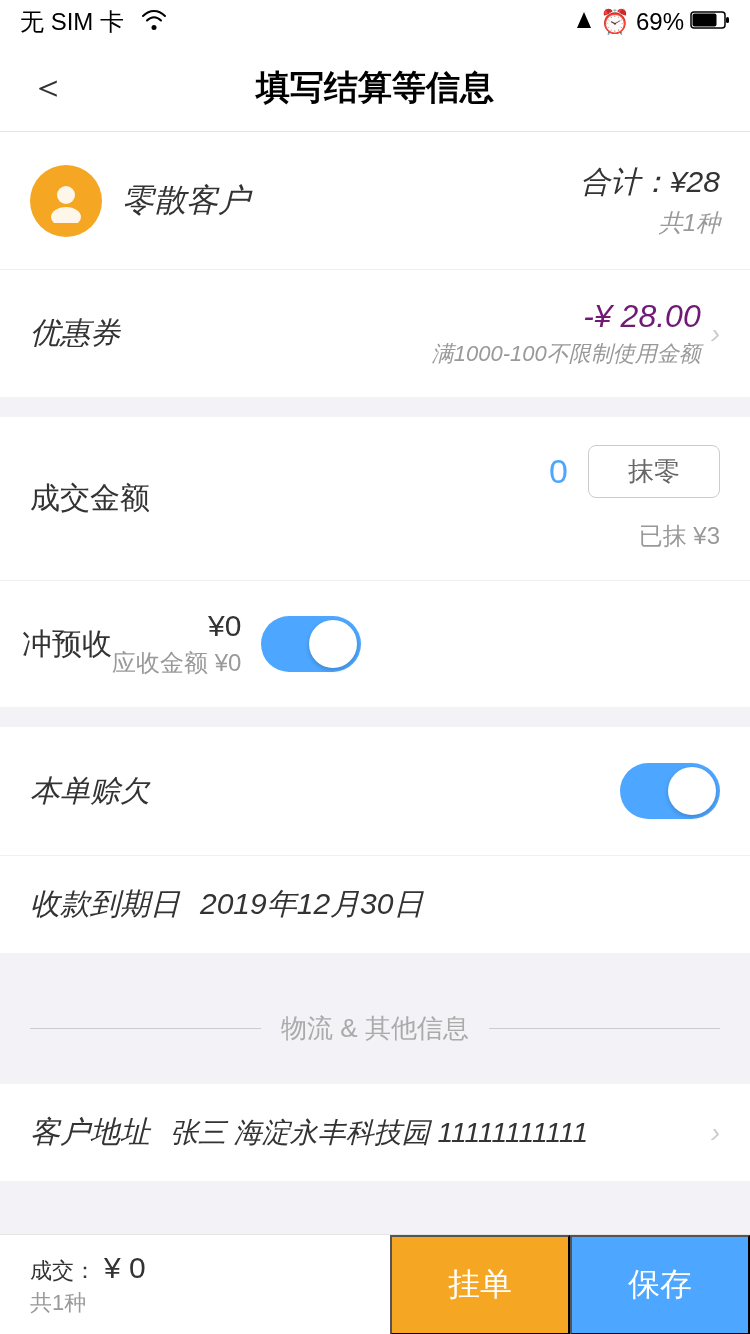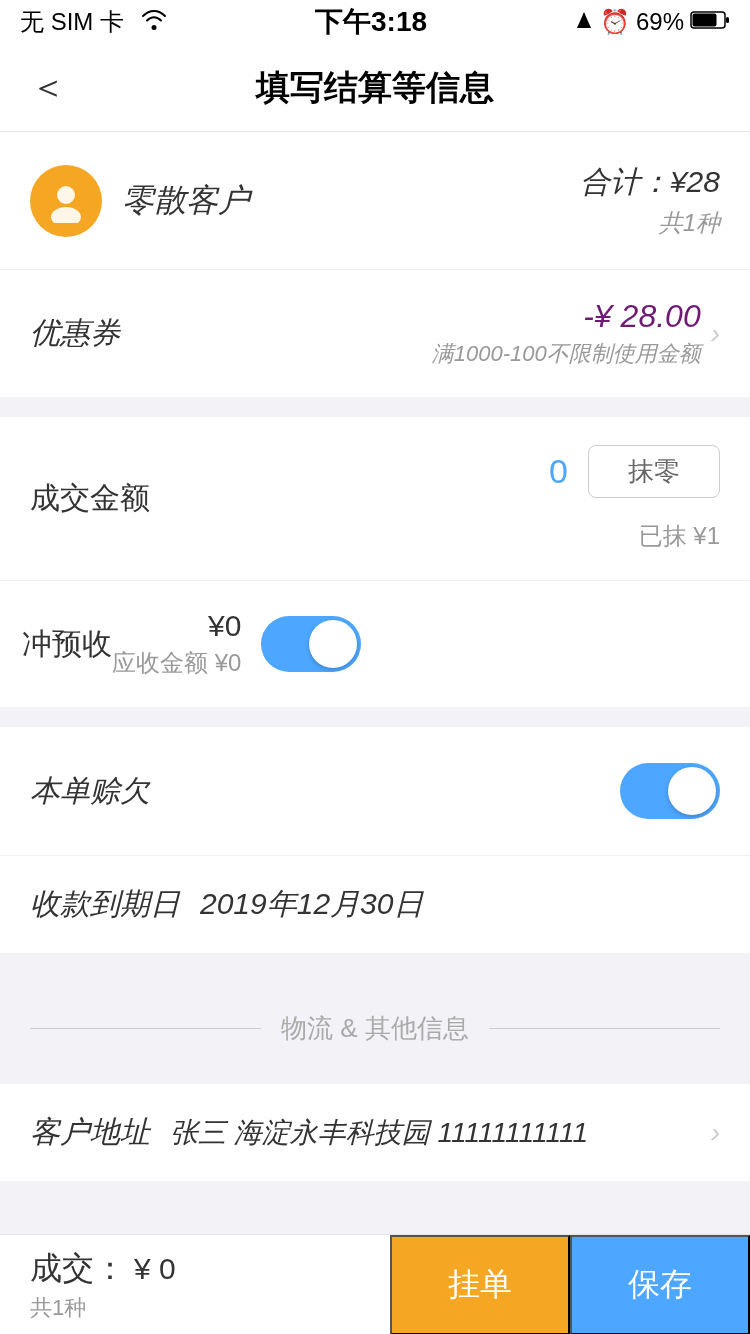--- a/index.html
+++ b/index.html
@@ -308,21 +308,21 @@
       display: flex;
       align-items: center;
       background: #fff;
       border-top: 1px solid #e5e5e5;
     }
     .bottom-summary {
       flex: 1;
       padding: 0 30px;
     }
     .bottom-deal {
-      font-size: 32px;
+      font-size: 22px;
       color: #333;
     }
     .bottom-amount {
       font-size: 30px;
       color: #333;
       font-weight: 500;
     }
     .bottom-count {
       font-size: 22px;
       color: #999;
@@ -353,21 +353,20 @@
   <div class="status-left">
     <span>无 SIM 卡</span>
     <span>
       <svg width="28" height="22" viewBox="0 0 28 22" fill="none">
         <path d="M14 17a2.5 2.5 0 1 1 0 5 2.5 2.5 0 0 1 0-5z" fill="#000"></path>
         <path d="M7 12.5C9 10.5 11.4 9.2 14 9.2s5 1.3 7 3.3" stroke="#000" stroke-width="2" fill="none" stroke-linecap="round"></path>
         <path d="M3 8C6.3 4.7 9.9 3 14 3s7.7 1.7 11 5" stroke="#000" stroke-width="2" fill="none" stroke-linecap="round"></path>
       </svg>
     </span>
   </div>
-  <div class="status-center">下午3:18</div>
   <div class="status-right">
     <span>
       <svg width="20" height="20" viewBox="0 0 20 20" fill="none">
         <path d="M10 2L17 18H3L10 2z" fill="#000"></path>
       </svg>
     </span>
     <span>⏰</span>
     <span>69%</span>
     <span>
       <svg width="40" height="20" viewBox="0 0 40 20">
@@ -415,21 +414,21 @@
 
 <div class="form-section">
 
   <div class="form-row">
     <span class="form-label">成交金额</span>
     <div class="form-right">
       <div class="form-value-row">
         <span class="transaction-value">0</span>
         <button class="round-btn">抹零</button>
       </div>
-      <div class="sub-text">已抹  ¥1</div>
+      <div class="sub-text">已抹  ¥3</div>
     </div>
   </div>
 
   <div class="prereceive-row">
     <span class="prereceive-label">冲预收</span>
     <div class="prereceive-right">
       <div class="prereceive-amounts">
         <div class="prereceive-amount">¥0</div>
         <div class="prereceive-sub">应收金额 ¥0</div>
       </div>

